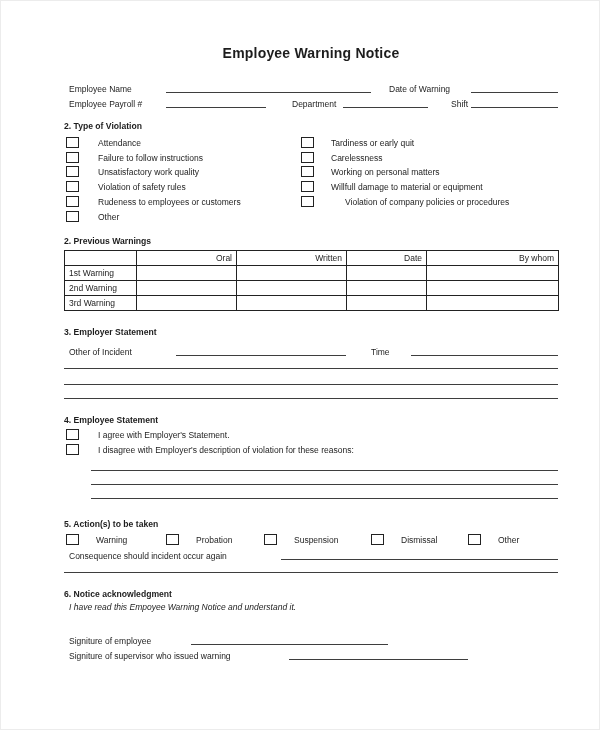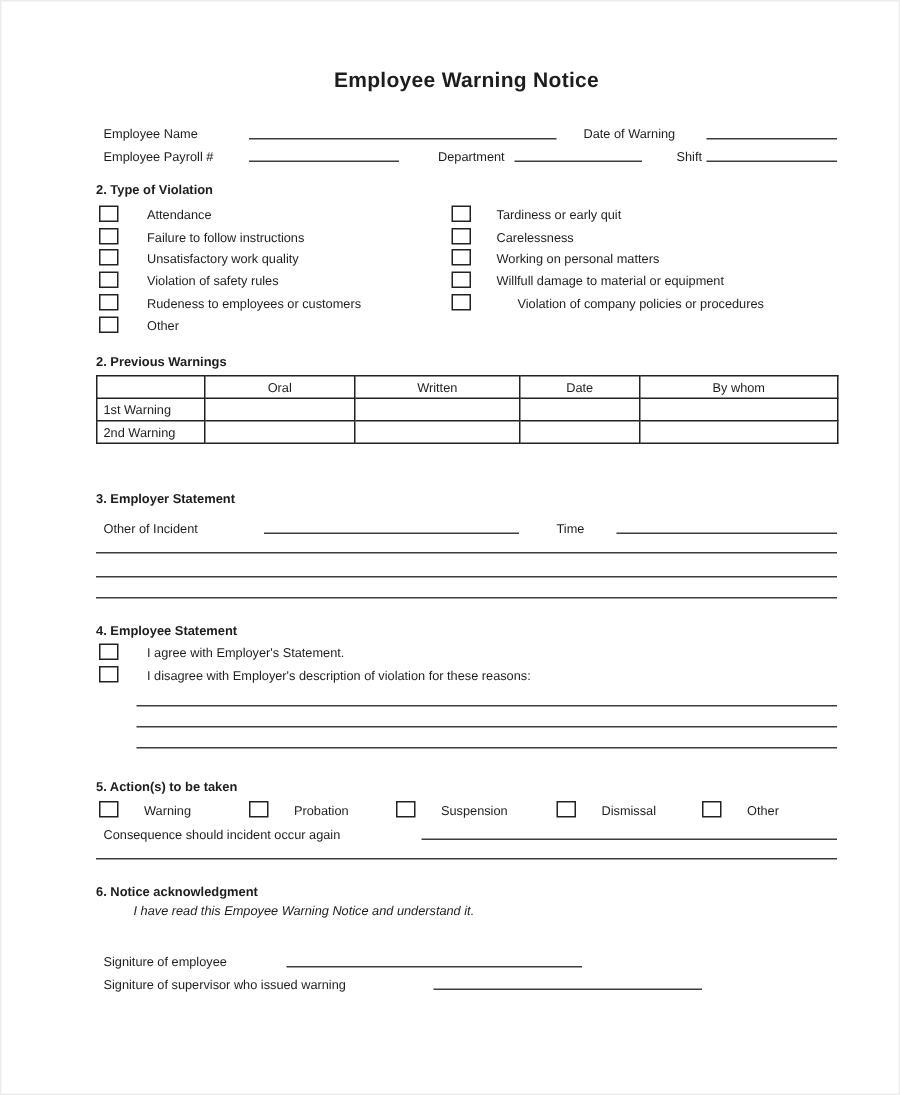--- a/index.html
+++ b/index.html
@@ -25,23 +25,23 @@
   }
   .hline { position:absolute; height:0; border-top:1.3px solid #3e3e3e; }
   .pw-table {
     position:absolute; top:249px; left:0; width:494px;
     border-collapse:collapse; table-layout:fixed; font-size:8.5px;
   }
   .pw-table th, .pw-table td {
     border:1px solid #222222; height:14px; padding:0 4px;
     font-weight:normal; overflow:hidden; white-space:nowrap;
   }
-  .pw-table thead th { text-align:center; }
+  .pw-table thead th { text-align:right; }
   .pw-table tbody th { text-align:left; }
-  .ital { position:absolute; left:0; font-size:8.5px; font-style:italic; white-space:nowrap;margin-left:20px; }
+  .ital { position:absolute; left:0; font-size:8.5px; font-style:italic; white-space:nowrap; }
 </style>
 </head>
 <body>
 
 <div class="page">
   <div class="content">
 
     <div class="title">Employee Warning Notice</div>
 
     <div class="row" style="top:80px">
@@ -124,20 +124,27 @@
           <td></td>
           <td></td>
         </tr>
         <tr>
           <th>2nd Warning</th>
           <td></td>
           <td></td>
           <td></td>
           <td></td>
         </tr>
+        <tr>
+          <th>3rd Warning</th>
+          <td></td>
+          <td></td>
+          <td></td>
+          <td></td>
+        </tr>
       </tbody>
     </table>
 
     <div class="sec-h" style="top:326px">3. Employer Statement</div>
     <div class="row" style="top:343px">
       <span class="lbl" style="left:5px">Other of Incident</span>
       <span class="fline" style="left:112px;width:170px"></span>
       <span class="lbl" style="left:307px">Time</span>
       <span class="fline" style="left:347px;width:147px"></span>
     </div>

